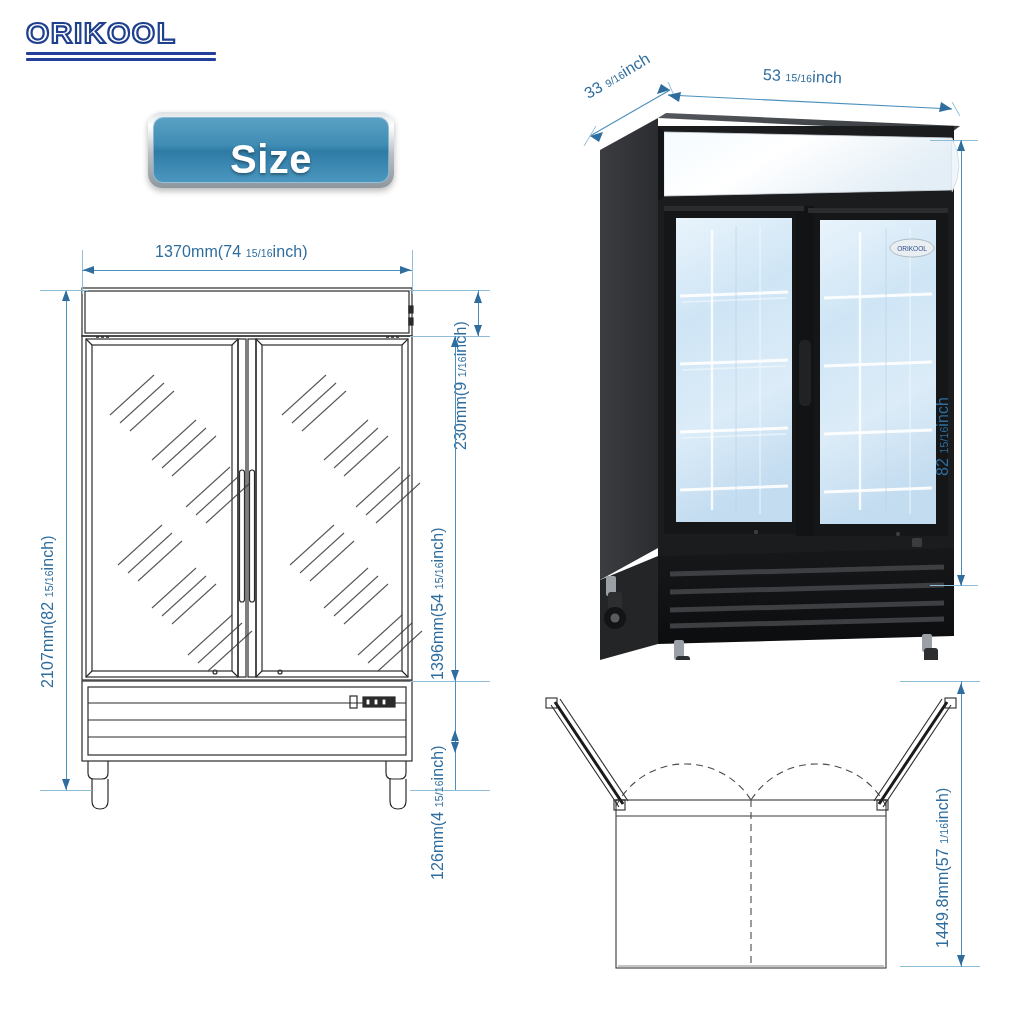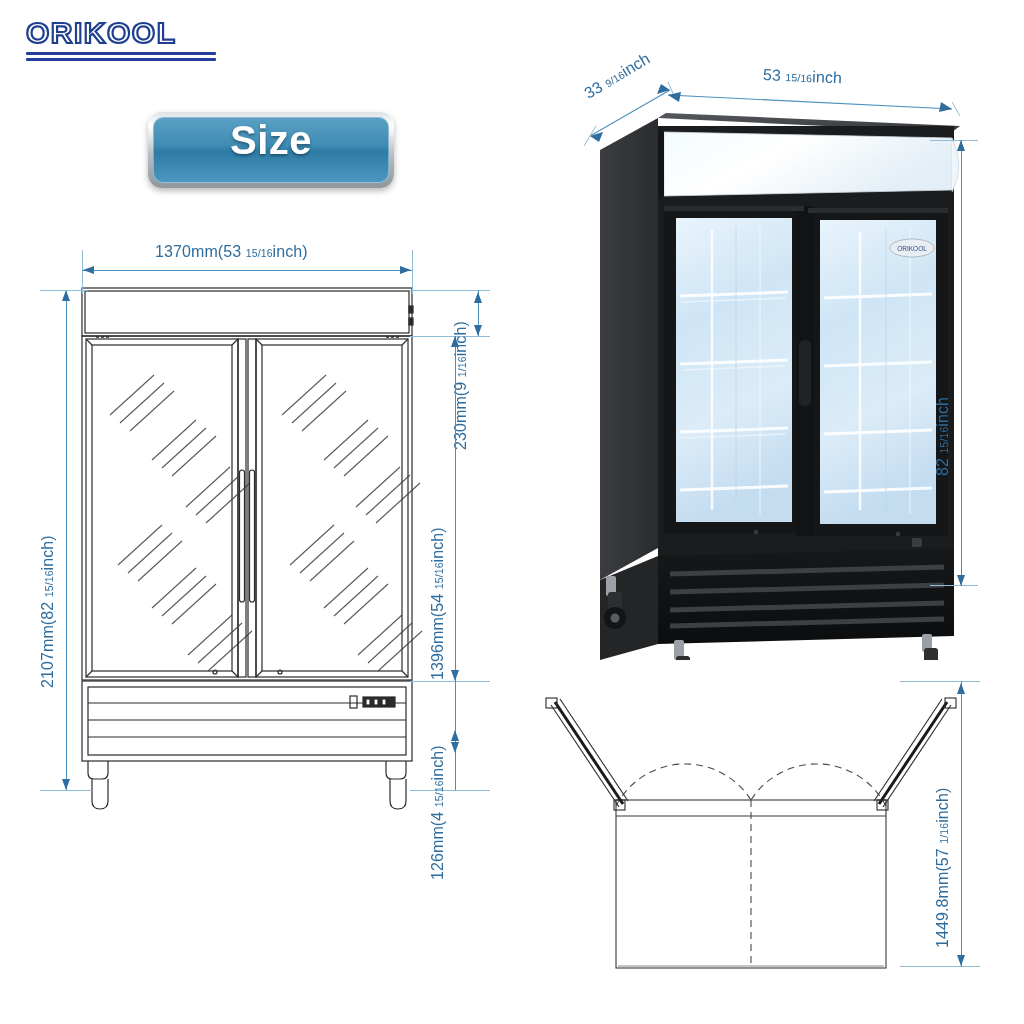--- a/index.html
+++ b/index.html
@@ -26,21 +26,21 @@
   #size-badge{
     left:148px;top:112px;width:246px;height:76px;
     border-radius:14px;
     background:linear-gradient(180deg,#dfe3e6 0%,#ffffff 18%,#b9bfc4 55%,#8e979e 100%);
     padding:5px;box-sizing:border-box;
     box-shadow:0 3px 6px rgba(0,0,0,.28);
   }
   #size-badge .inner{
     width:100%;height:100%;border-radius:10px;box-sizing:border-box;
     background:linear-gradient(180deg,#5ba0c4 0%,#3f8cb4 42%,#2e7ba6 52%,#4b97bf 100%);
-    display:flex;align-items:flex-start;justify-content:center;
+    display:flex;align-items:flex-end;justify-content:center;
     border:1px solid rgba(255,255,255,.35);
   }
   #size-badge .label{
     color:#ffffff;font-size:40px;font-weight:700;
     text-shadow:0 2px 3px rgba(0,0,0,.35);
     letter-spacing:.5px;
   }
 
   
   .dim{
@@ -152,21 +152,21 @@
   </g>
 </svg>
 </div>
 
 <div class="abs ext v" style="left:82px;top:250px;height:44px;"></div>
 <div class="abs ext v" style="left:412px;top:250px;height:44px;"></div>
 <div class="abs dline h" style="left:82px;top:270px;width:330px;"></div>
 <div class="abs arw l" style="left:83px;top:266px;"></div>
 <div class="abs arw r" style="left:400px;top:266px;"></div>
 <div class="abs dim" style="left:155px;top:243px;">
-  <span>1370mm(53 </span><span class="fr">15/16</span><span>inch)</span>
+  <span>1370mm(74 </span><span class="fr">15/16</span><span>inch)</span>
 </div>
 
 <div class="abs dline v" style="left:66px;top:290px;height:500px;"></div>
 <div class="abs arw u" style="left:62px;top:290px;"></div>
 <div class="abs arw d" style="left:62px;top:779px;"></div>
 <div class="abs ext h" style="left:40px;top:290px;width:48px;"></div>
 <div class="abs ext h" style="left:40px;top:790px;width:52px;"></div>
 <div class="abs dim vert-up" style="left:57px;top:670px;">
   <span>2107mm(82 </span><span class="fr">15/16</span><span>inch)</span>
 </div>

